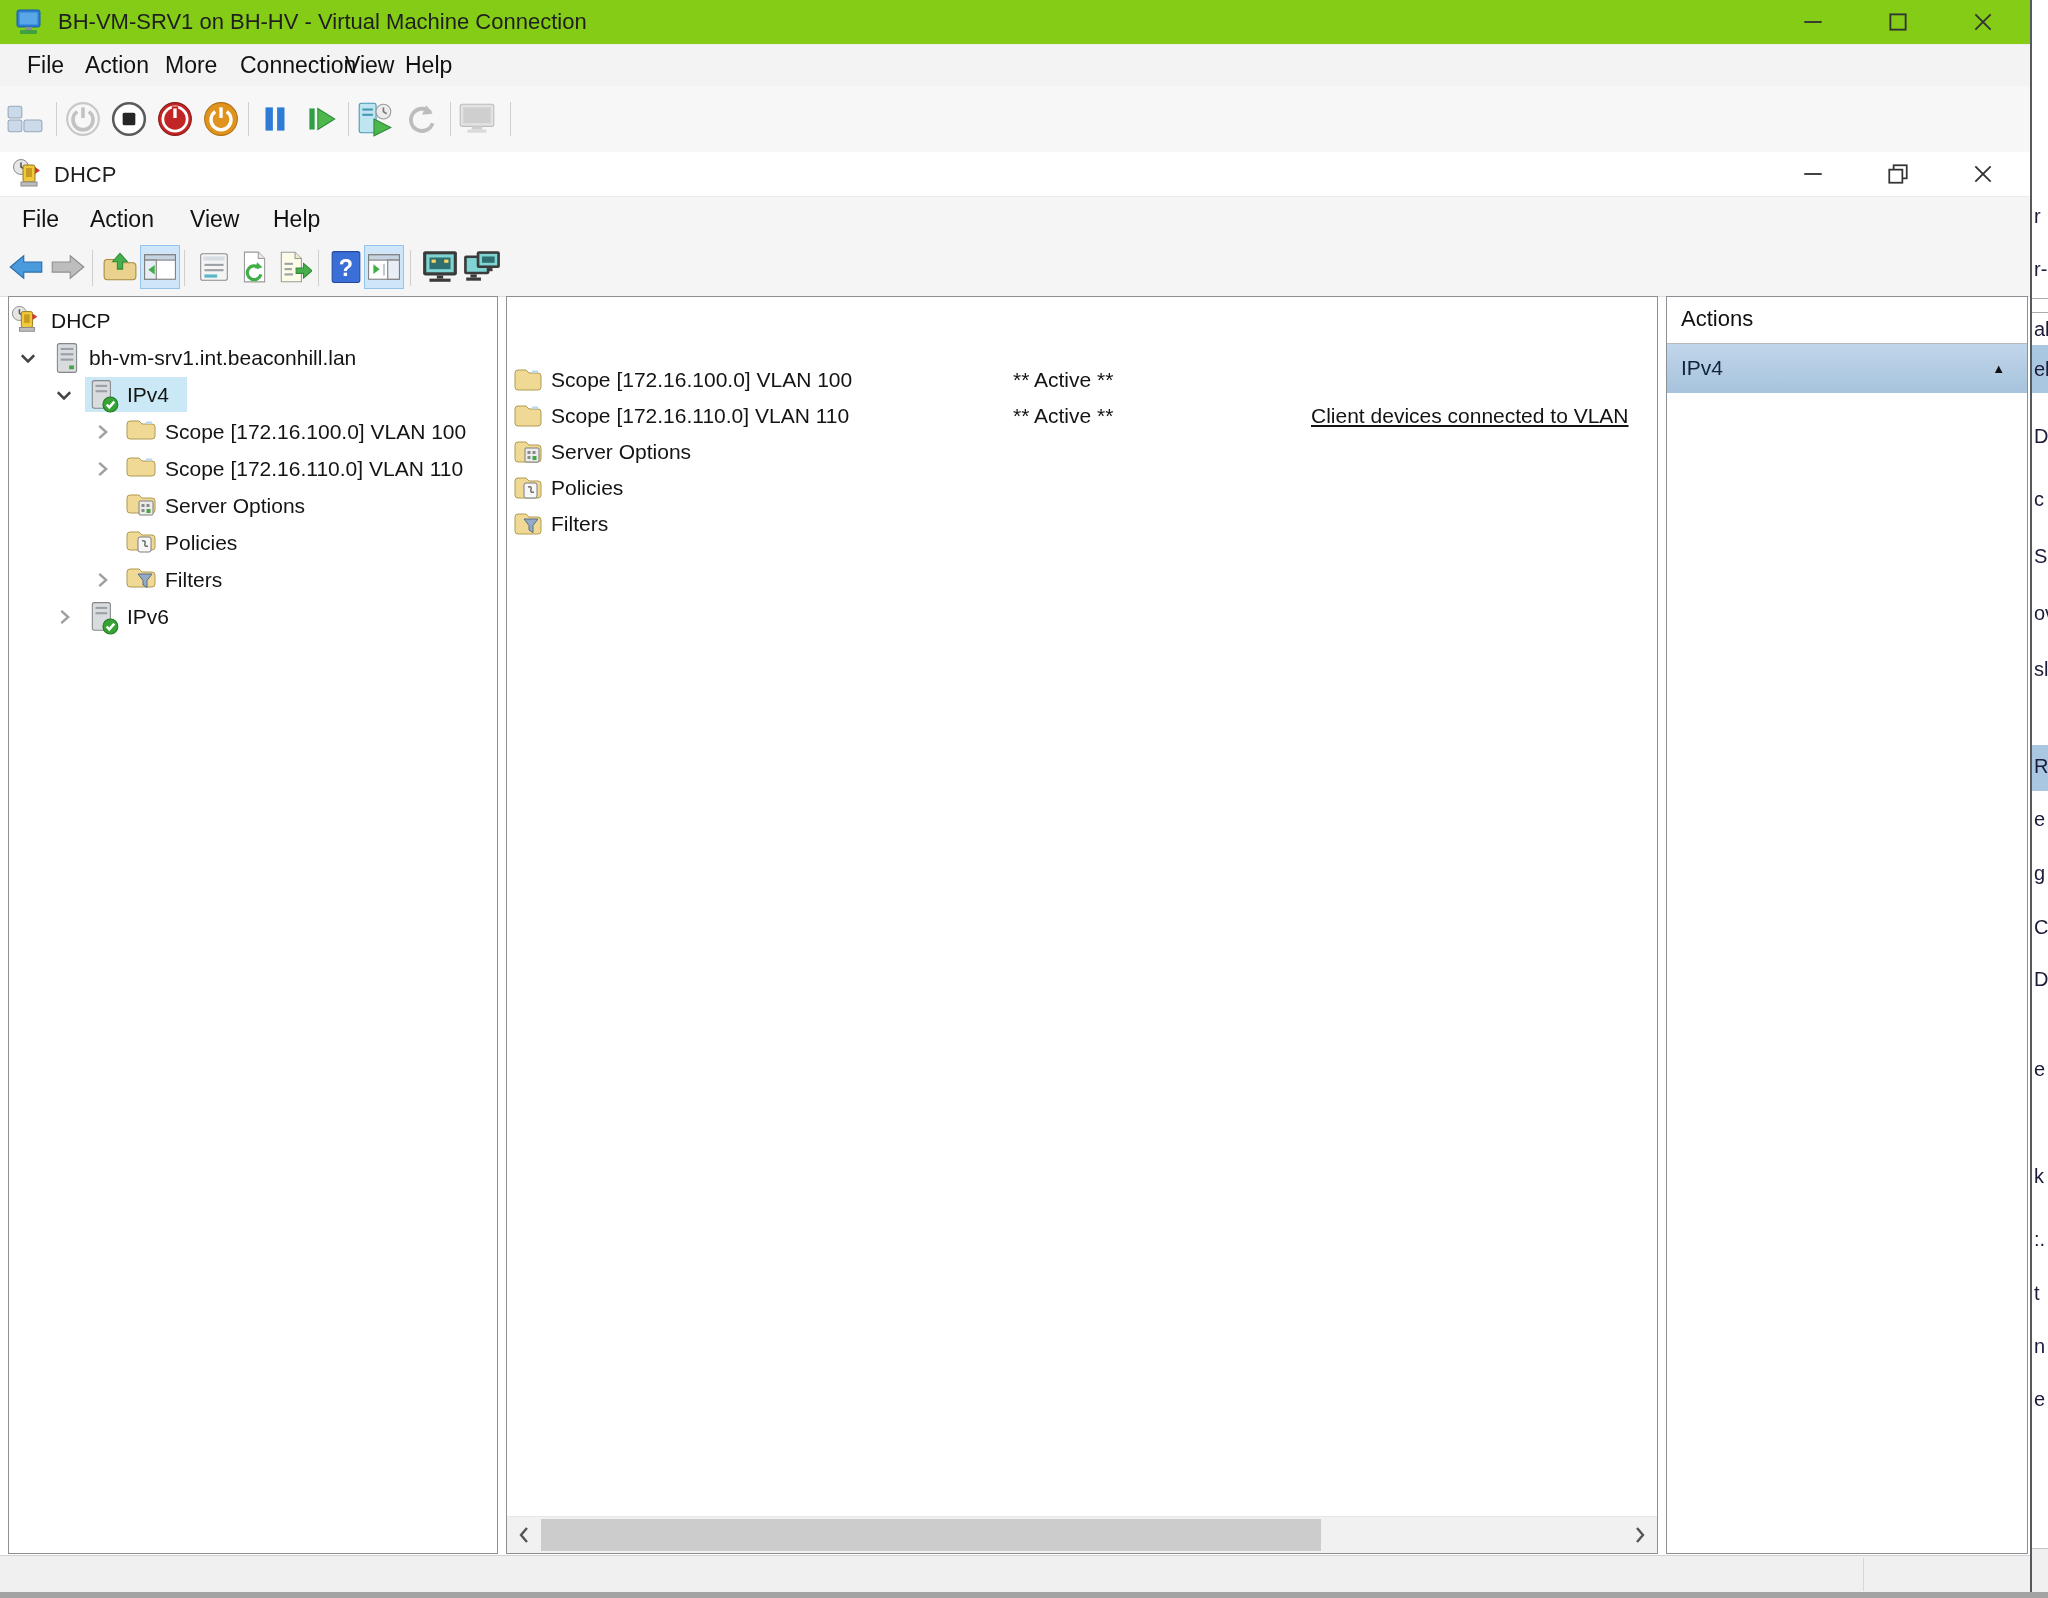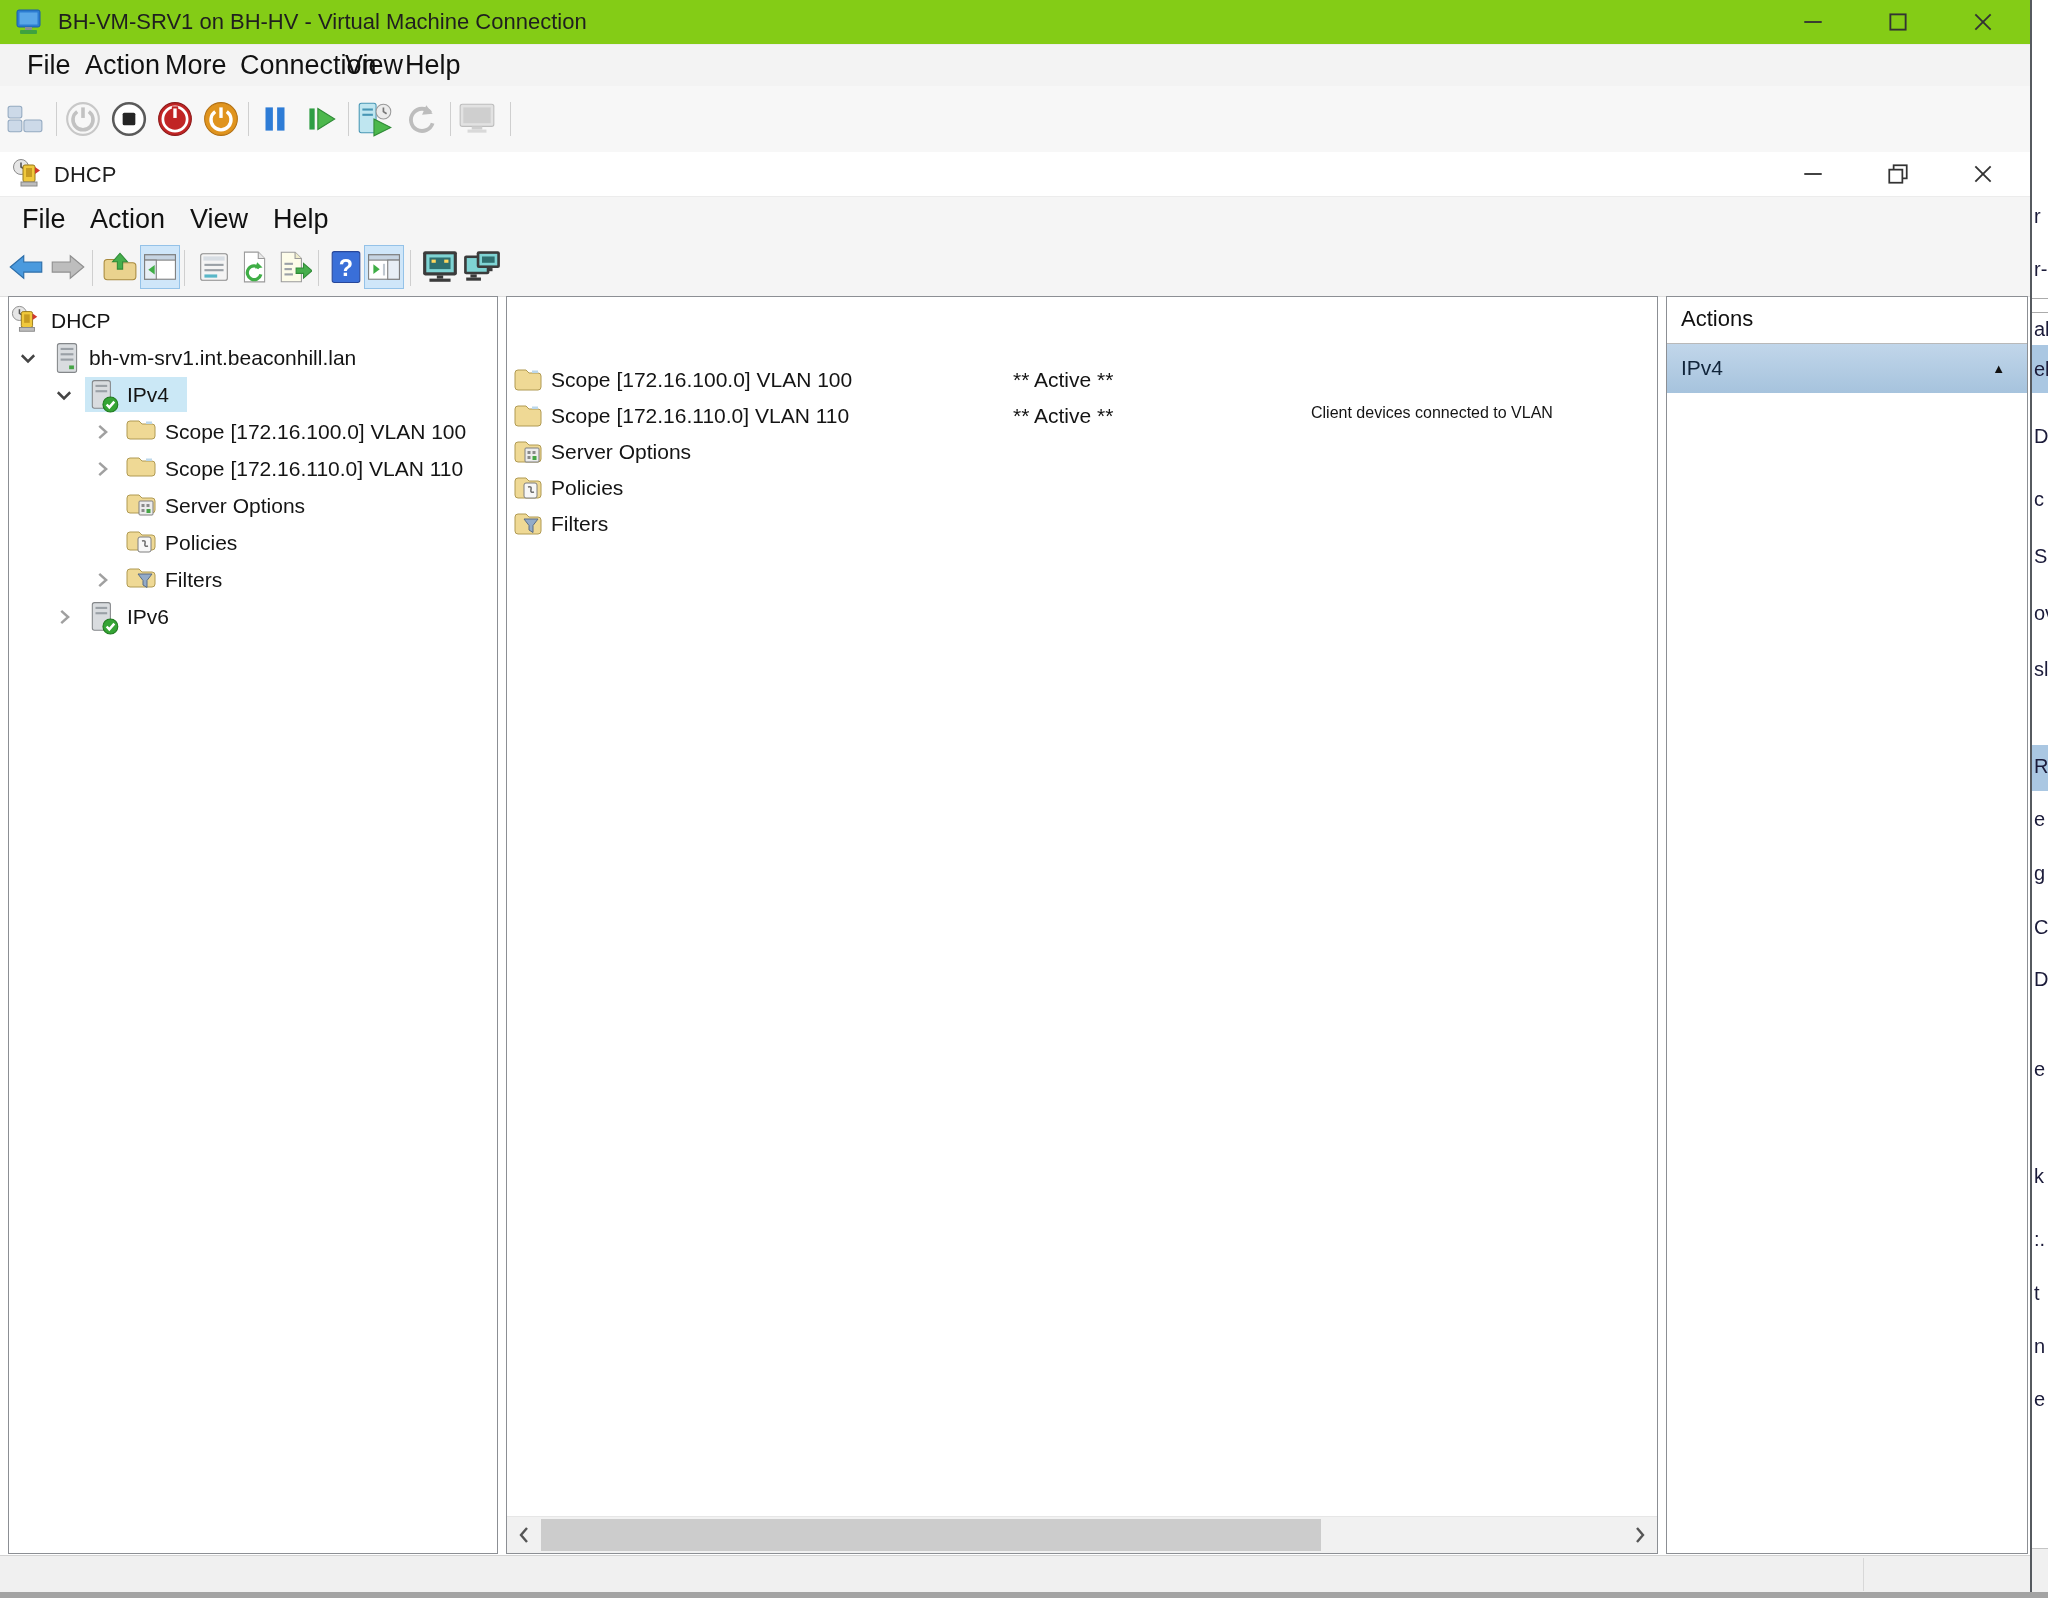--- a/index.html
+++ b/index.html
@@ -9,21 +9,21 @@
   .abs{position:absolute;}
   .screen{position:relative;width:2048px;height:1598px;background:#fff;}
 
   
   .vm-titlebar{position:absolute;top:0;left:0;width:2030px;height:44px;background:#84cc16;border-bottom:1px solid #ececec;}
   .vm-title-icon{position:absolute;left:16px;top:7px;width:30px;height:30px;}
   .vm-title-text{position:absolute;left:58px;top:9px;font-size:22px;color:#1f1f1f;white-space:nowrap;}
   .winbtn{position:absolute;top:2px;width:54px;height:40px;display:flex;align-items:center;justify-content:center;}
   .menubar{position:absolute;left:0;width:2030px;background:#f3f3f3;}
   .vm-menubar{top:45px;height:41px;}
-  .menu-item{position:absolute;top:0;height:100%;display:flex;align-items:center;font-size:27px;color:#111;padding:0 6px;}
+  .menu-item{position:absolute;top:0;height:100%;display:flex;align-items:center;font-size:23px;color:#111;padding:0 6px;}
   .vm-toolbar{position:absolute;top:86px;left:0;width:2030px;height:66px;background:#f7f7f7;border-bottom:1px solid #dcdcdc;}
   .tbtn{position:absolute;top:11px;width:42px;height:44px;display:flex;align-items:center;justify-content:center;}
   .tsep{position:absolute;top:16px;width:1px;height:34px;background:#cfcfcf;}
 
   
   .dhcp-titlebar{position:absolute;top:152px;left:0;width:2030px;height:44px;background:#fff;}
   .dhcp-title-icon{position:absolute;left:12px;top:158px;width:32px;height:32px;}
   .dhcp-title-text{position:absolute;left:54px;top:162px;font-size:22px;color:#1f1f1f;}
   .dhcp-menubar{top:196px;height:44px;background:#f5f5f5;border-top:1px solid #ececec;}
   .dhcp-toolbar{position:absolute;top:240px;left:0;width:2030px;height:56px;background:#f5f5f5;border-bottom:1px solid #dfdfdf;}
@@ -45,21 +45,21 @@
   .tsel{position:absolute;top:0;height:35px;background:#cbe8f6;}
 
   
   .lheader{position:absolute;top:0;left:0;width:100%;height:46px;background:#fff;}
   .lcol{position:absolute;top:10px;font-size:21px;color:#1a1a1a;white-space:nowrap;}
   .lcol-div{position:absolute;top:5px;width:1px;height:38px;background:#e1e1e1;}
   .lrow{position:absolute;left:0;width:100%;height:36px;}
   .licon{position:absolute;left:6px;top:3px;width:30px;height:28px;}
   .lname{position:absolute;left:44px;top:5px;font-size:21px;white-space:nowrap;color:#141414;}
   .lstatus{position:absolute;left:506px;top:5px;font-size:21px;white-space:nowrap;color:#141414;}
-  .ldesc{position:absolute;left:804px;top:5px;width:318px;font-size:16px;white-space:nowrap;overflow:hidden;color:#141414;}
+  .ldesc{position:absolute;left:804px;top:5px;width:318px;font-size:21px;white-space:nowrap;overflow:hidden;color:#141414;text-decoration:underline;}
 
   
   .hscroll{position:absolute;left:0;bottom:0;width:100%;height:36px;background:#f1f1f1;border-top:1px solid #e6e6e6;}
   .harrow{position:absolute;top:0;width:34px;height:36px;display:flex;align-items:center;justify-content:center;}
   .hthumb{position:absolute;top:2px;left:34px;width:780px;height:32px;background:#cccccc;}
 
   
   .apane-header{position:absolute;top:0;left:0;width:100%;height:46px;border-bottom:1px solid #b9b9b9;background:#fff;}
   .apane-header-text{position:absolute;left:14px;top:9px;font-size:22px;font-weight:normal;color:#111;}
   .agroup{position:absolute;top:47px;left:0;width:100%;height:49px;background:linear-gradient(180deg,#c1d6ea 0%,#a6c3dd 100%);}

